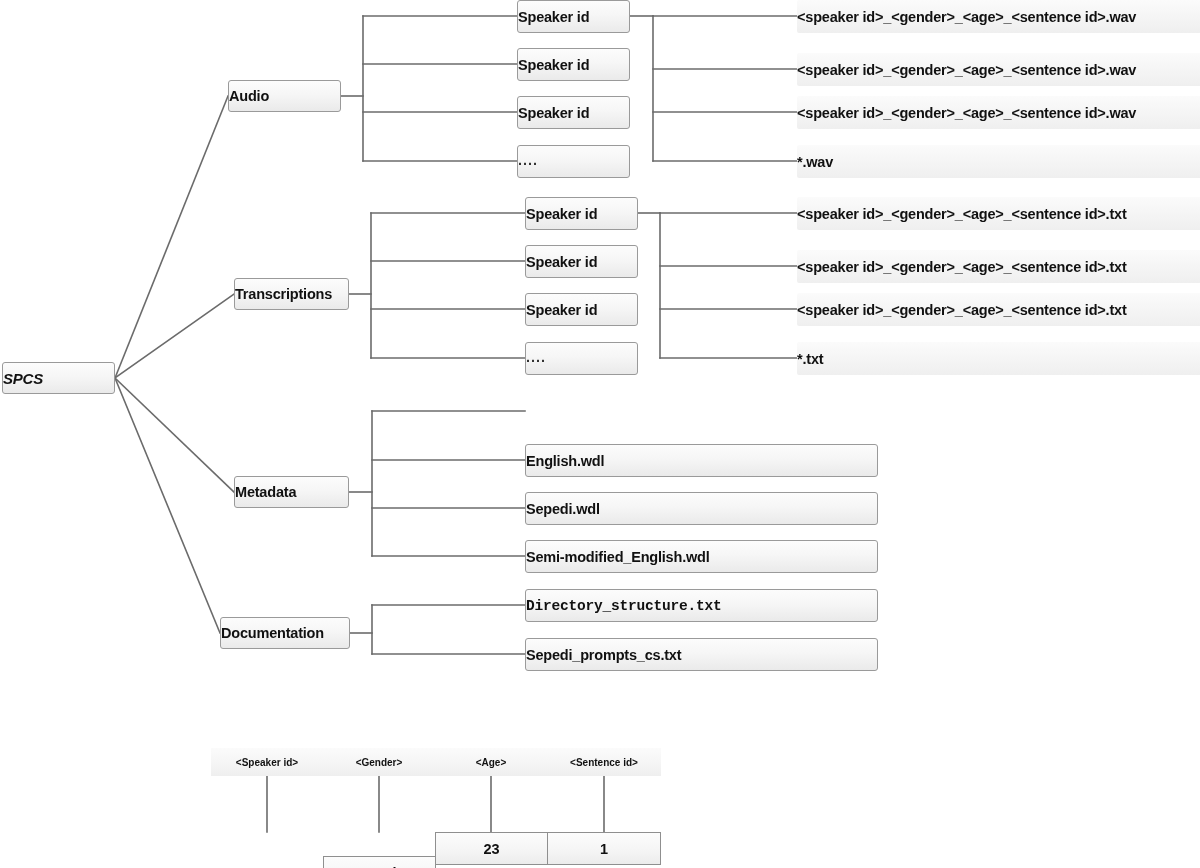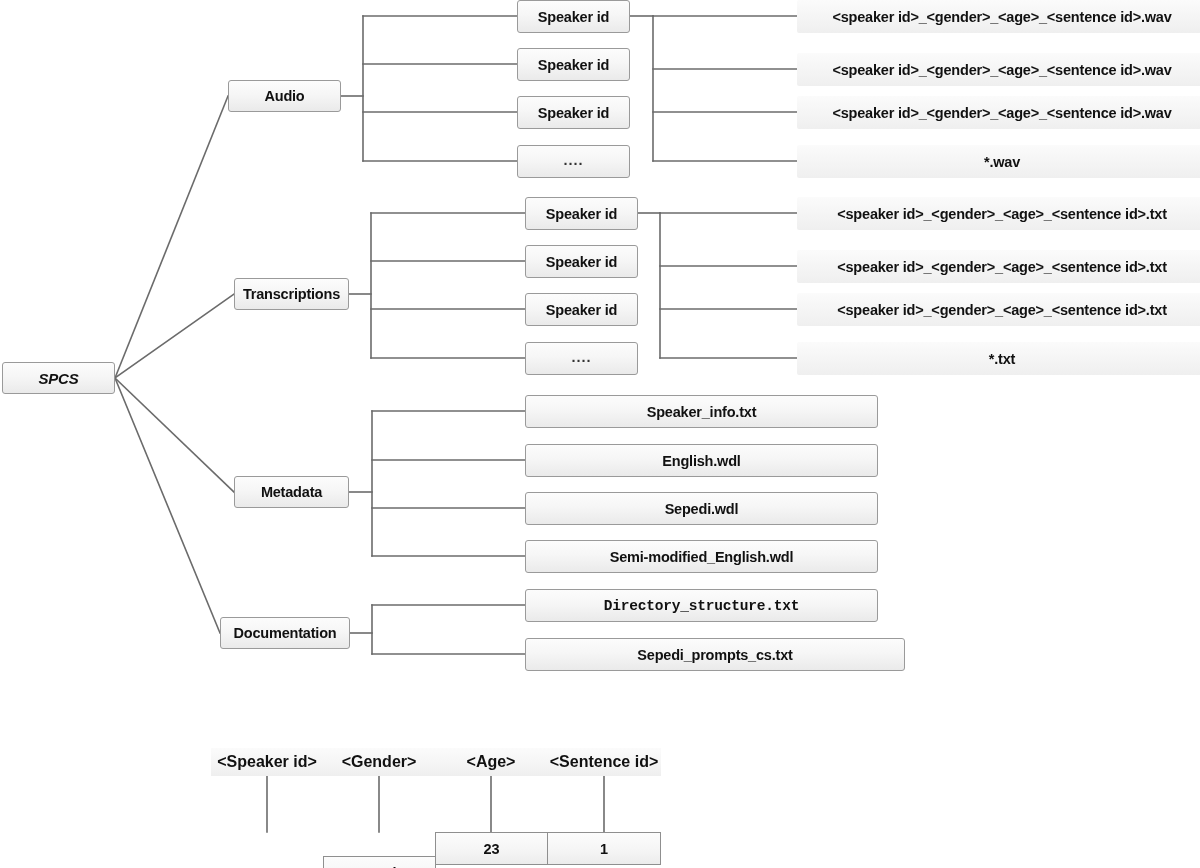--- a/index.html
+++ b/index.html
@@ -22,21 +22,21 @@
     left: 0; top: 0;
     width: 1200px;
     height: 868px;
     pointer-events: none;
   }
   .node {
     position: absolute;
     box-sizing: border-box;
     display: flex;
     align-items: center;
-    justify-content: center;
+    justify-content: flex-start;
     border: 1px solid #9a9a9a;
     border-radius: 3px;
     background: linear-gradient(to bottom, #fcfcfc 0%, #f6f6f6 45%, #eaeaea 100%);
     color: #111111;
     font-weight: bold;
     font-size: 14.5px;
     letter-spacing: -0.2px;
     white-space: nowrap;
     z-index: 2;
   }
@@ -57,21 +57,21 @@
   .node.file { font-size: 14.5px; }
 
   
   .legend-head {
     position: absolute;
     box-sizing: border-box;
     display: flex;
     align-items: center;
     justify-content: center;
     font-weight: bold;
-    font-size: 16px;
+    font-size: 10px;
     color: #111;
     background: transparent;
     white-space: nowrap;
     z-index: 2;
     text-align: right;
   }
   .legend-head-bg {
     position: absolute;
     background: linear-gradient(to bottom, #fbfbfb 0%, #f5f5f5 55%, #efefef 100%);
     z-index: 1;
@@ -213,37 +213,34 @@
   <div class="node plain file" style="left:797px; top:250px; width:410px; height:33px;">
     <span>&lt;speaker id&gt;_&lt;gender&gt;_&lt;age&gt;_&lt;sentence id&gt;.txt</span>
   </div>
   <div class="node plain file" style="left:797px; top:293px; width:410px; height:33px;">
     <span>&lt;speaker id&gt;_&lt;gender&gt;_&lt;age&gt;_&lt;sentence id&gt;.txt</span>
   </div>
   <div class="node plain file" style="left:797px; top:342px; width:410px; height:33px;">
     <span>*.txt</span>
   </div>
 
-  <div class="node file" style="left:525px; top:395px; width:353px; height:33px;">
-    <span>Speaker_info.txt</span>
-  </div>
   <div class="node file" style="left:525px; top:492px; width:353px; height:33px;">
     <span>Sepedi.wdl</span>
   </div>
   <div class="node file" style="left:525px; top:444px; width:353px; height:33px;">
     <span>English.wdl</span>
   </div>
   <div class="node file" style="left:525px; top:540px; width:353px; height:33px;">
     <span>Semi-modified_English.wdl</span>
   </div>
 
   <div class="node file" style="left:525px; top:589px; width:353px; height:33px;font-family:Liberation Mono, monospace;">
     <span>Directory_structure.txt</span>
   </div>
-  <div class="node file" style="left:525px; top:638px; width:380px; height:33px;">
+  <div class="node file" style="left:525px; top:638px; width:353px; height:33px;">
     <span>Sepedi_prompts_cs.txt</span>
   </div>
 
   <div class="legend-head-bg" style="left:211px; top:748px; width:450px; height:28px;"></div>
 
   <div class="legend-head" style="left:211px; top:748px; width:112px; height:28px;">
     <span>&lt;Speaker id&gt;</span>
   </div>
   <div class="legend-head" style="left:323px; top:748px; width:112px; height:28px;">
     <span>&lt;Gender&gt;</span>

